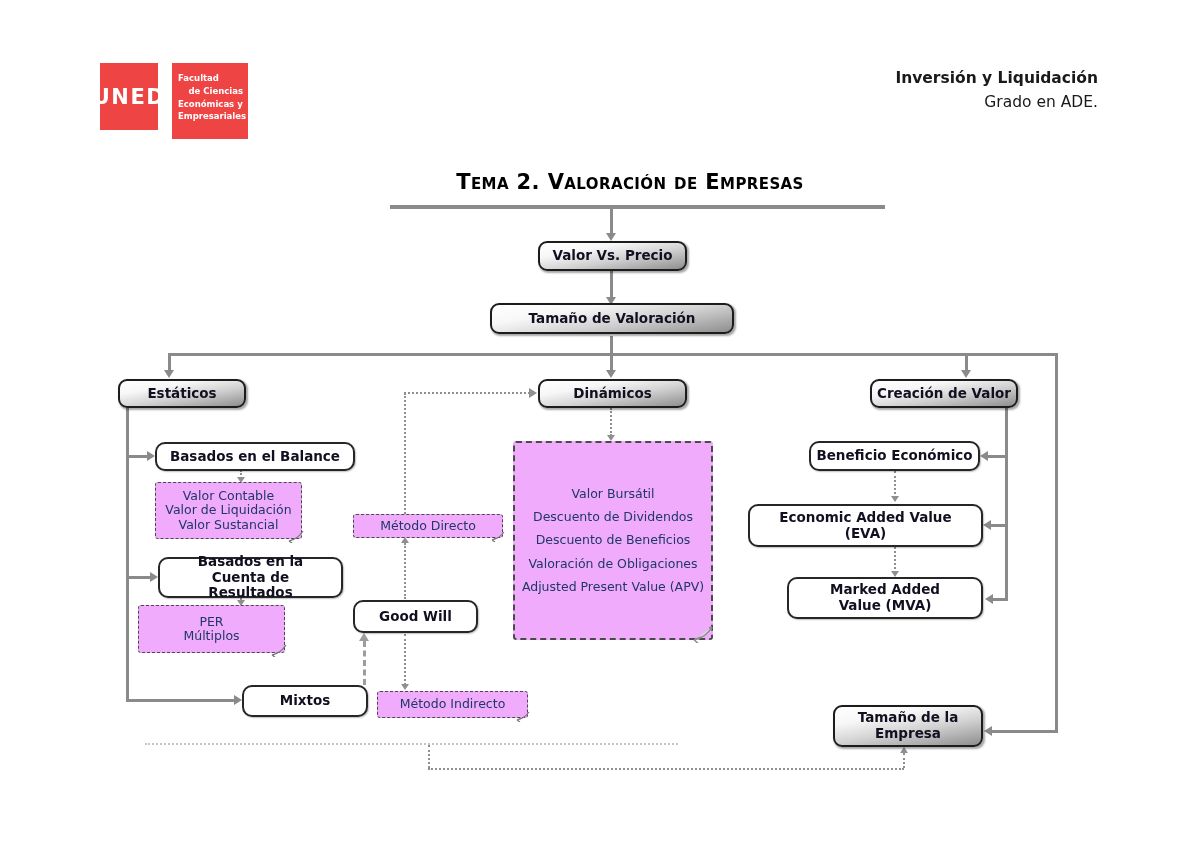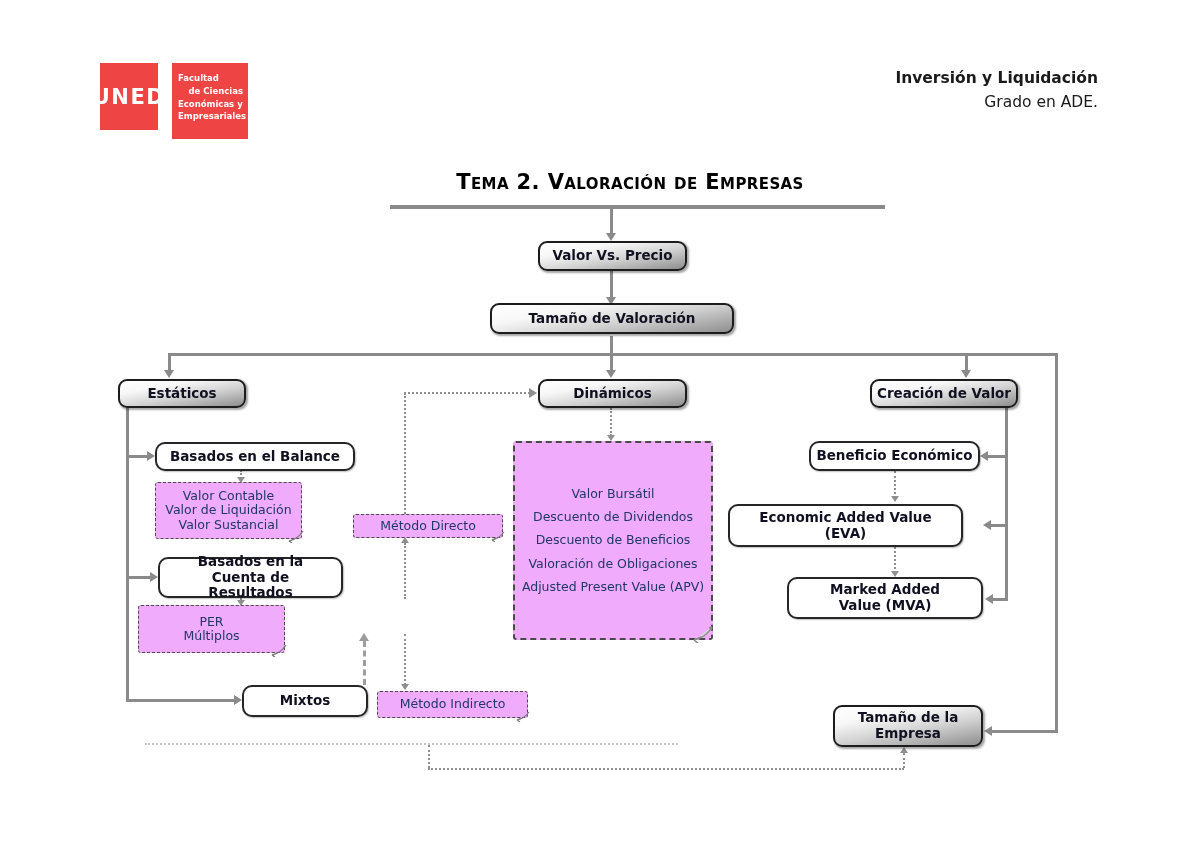--- a/index.html
+++ b/index.html
@@ -157,27 +157,30 @@
   <div class="box g" style="left:833px;top:705px;width:150px;height:42px;padding:2px 14px;">
     <span>Tamaño de la Empresa</span>
   </div>
 
   <div class="box w" style="left:155px;top:442px;width:200px;height:29px;">
     <span>Basados en el Balance</span>
   </div>
   <div class="box w" style="left:158px;top:557px;width:185px;height:41px;padding:2px 10px;">
     <span>Basados en la Cuenta de Resultados</span>
   </div>
+  <div class="box w" style="left:353px;top:600px;width:125px;height:33px;">
+    <span>Good Will</span>
+  </div>
   <div class="box w" style="left:242px;top:685px;width:126px;height:32px;">
     <span>Mixtos</span>
   </div>
   <div class="box w" style="left:809px;top:441px;width:171px;height:30px;">
     <span>Beneficio Económico</span>
   </div>
-  <div class="box w" style="left:728px;top:504px;width:235px;height:43px;padding:2px 28px;">
+  <div class="box w" style="left:748px;top:504px;width:235px;height:43px;padding:2px 28px;">
     <span>Economic Added Value (EVA)</span>
   </div>
   <div class="box w" style="left:787px;top:577px;width:196px;height:42px;padding:2px 24px;">
     <span>Marked Added Value (MVA)</span>
   </div>
 
   <div class="box d" style="left:155px;top:482px;width:147px;height:57px;">
     <span class="ln">Valor Contable</span>
     <span class="ln">Valor de Liquidación</span>
     <span class="ln">Valor Sustancial</span>

